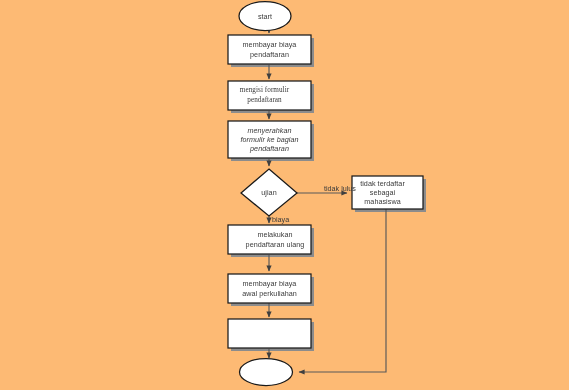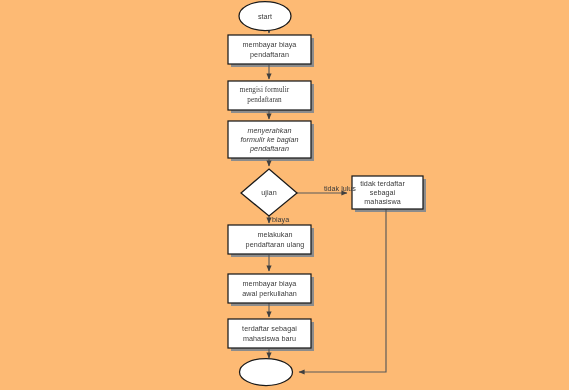--- a/index.html
+++ b/index.html
@@ -112,22 +112,20 @@
 
   <div class="node-label" style="left:352px;top:176px;width:61px;height:33px;">tidak terdaftar
 sebagai mahasiswa</div>
 
   <div class="node-label" style="left:228px;top:225px;width:94px;height:29px;">melakukan
 pendaftaran ulang</div>
 
   <div class="node-label" style="left:228px;top:274px;width:83px;height:29px;">membayar biaya
 awal perkuliahan</div>
 
-  <div class="node-label" style="left:228px;top:319px;width:83px;height:29px;">terdaftar sebagai
-mahasiswa baru</div>
 
   <div class="node-label" style="left:240px;top:359px;width:52px;height:27px;margin-top:39px;">end</div>
 
   <div class="edge-label" style="left:301px;top:184px;padding-left:23px;">tidak lulus</div>
 
   <div class="edge-label" style="left:272px;top:215px;">biaya</div>
 
 </div>
 
 </body></html>

